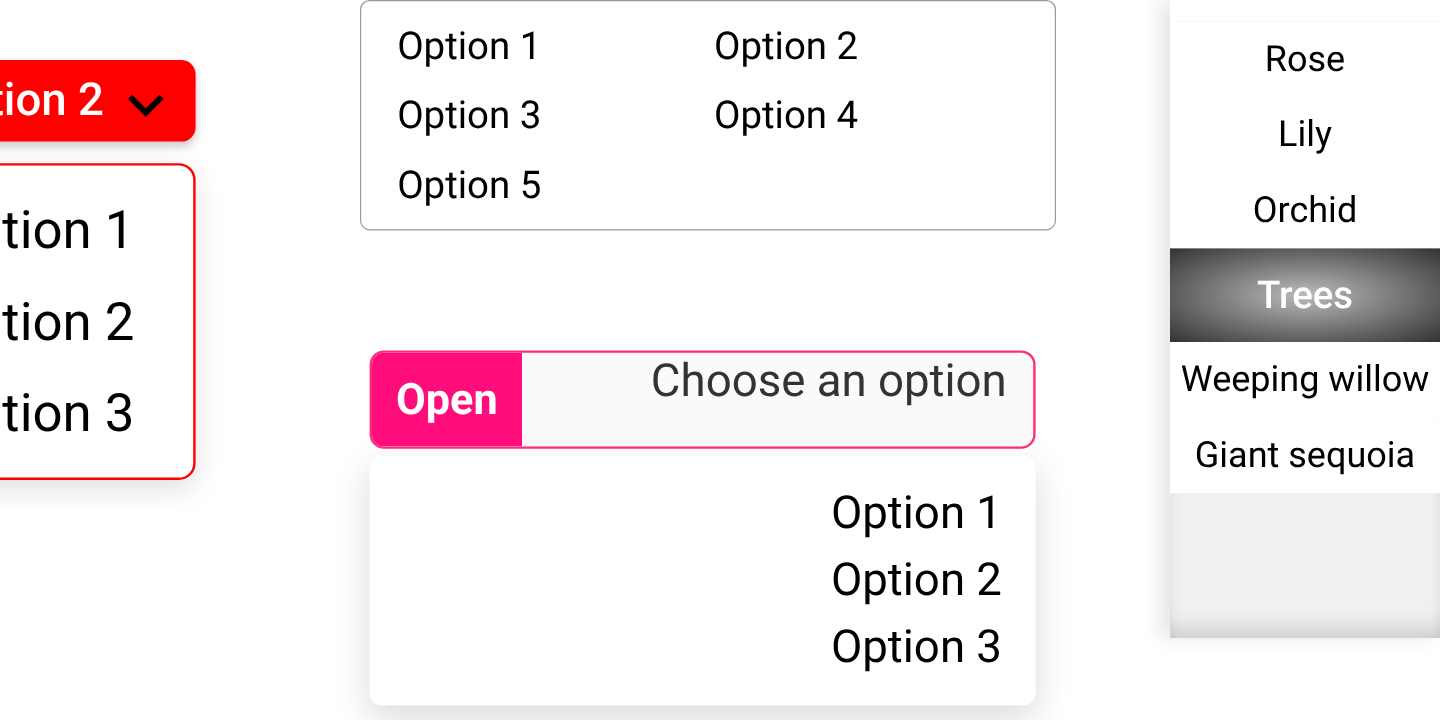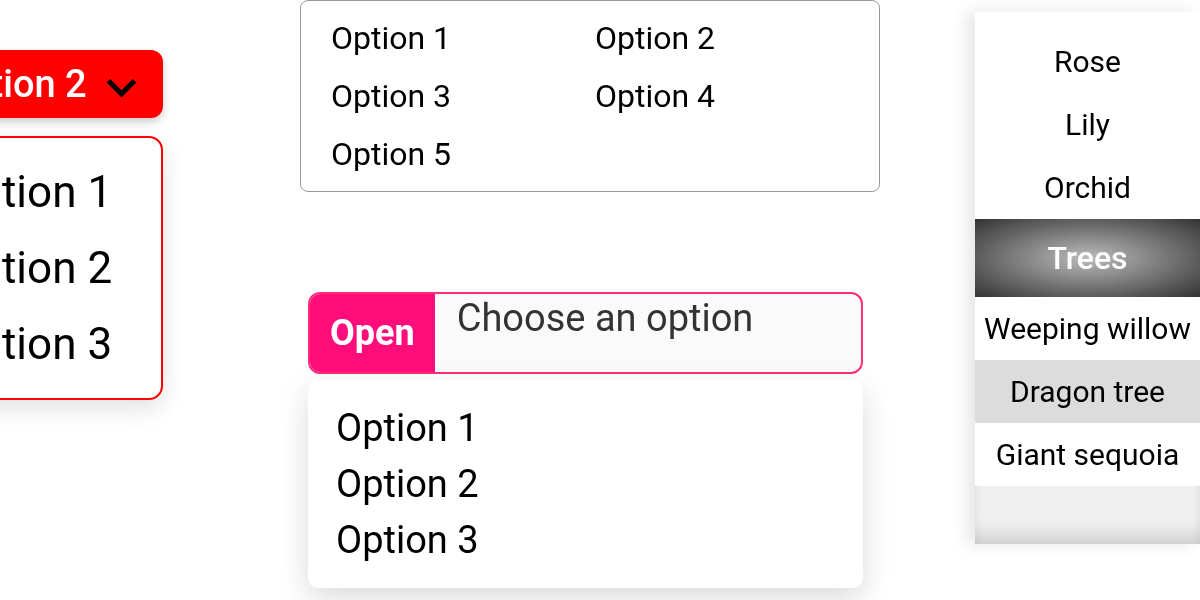--- a/index.html
+++ b/index.html
@@ -86,20 +86,21 @@
       color: #000;
       cursor: pointer;
     }
 
     
     .combo {
       position: absolute;
       left: 308px;
       top: 292px;
       width: 555px;
+      text-align: right;
     }
     .combo-trigger {
       display: flex;
       align-items: stretch;
       border: 2px solid #ff2d7a;
       border-radius: 12px;
       overflow: hidden;
       background: #fafafa;
       cursor: pointer;
     }
@@ -127,21 +128,21 @@
       font-size: 38px;
       color: #000;
       padding: 6px 0;
       cursor: pointer;
     }
 
     
     .right-panel {
       position: absolute;
       right: 0;
-      top: 12px;
+      top: 0;
       width: 225px;
       height: 532px;
       background: #f0f0f0;
       box-shadow: -8px 0 16px rgba(0,0,0,0.1), inset 0 18px 18px -10px rgba(0,0,0,0.25), inset 0 -18px 18px -10px rgba(0,0,0,0.15);
       overflow: hidden;
     }
     .right-panel .plain-item {
       font-size: 30px;
       text-align: center;
       padding: 14px 8px;
@@ -202,15 +203,14 @@
   </div>
 </div>
 
 <div class="right-panel">
   <div class="pad-top"></div>
   <div class="plain-item">Rose</div>
   <div class="plain-item">Lily</div>
   <div class="plain-item">Orchid</div>
   <div class="group-header">Trees</div>
   <div class="plain-item">Weeping willow</div>
-  <div class="plain-item selected">Dragon tree</div>
   <div class="plain-item">Giant sequoia</div>
 </div>
 
 </body></html>

